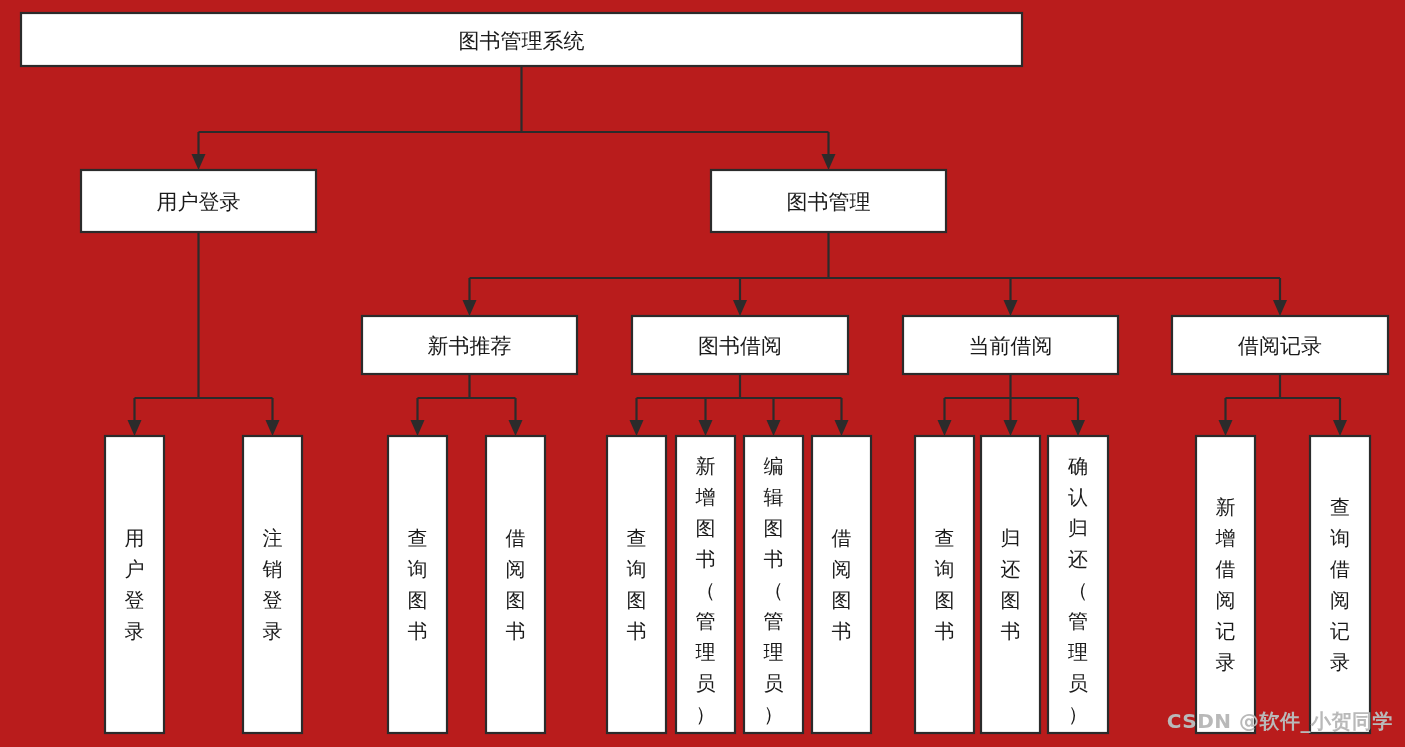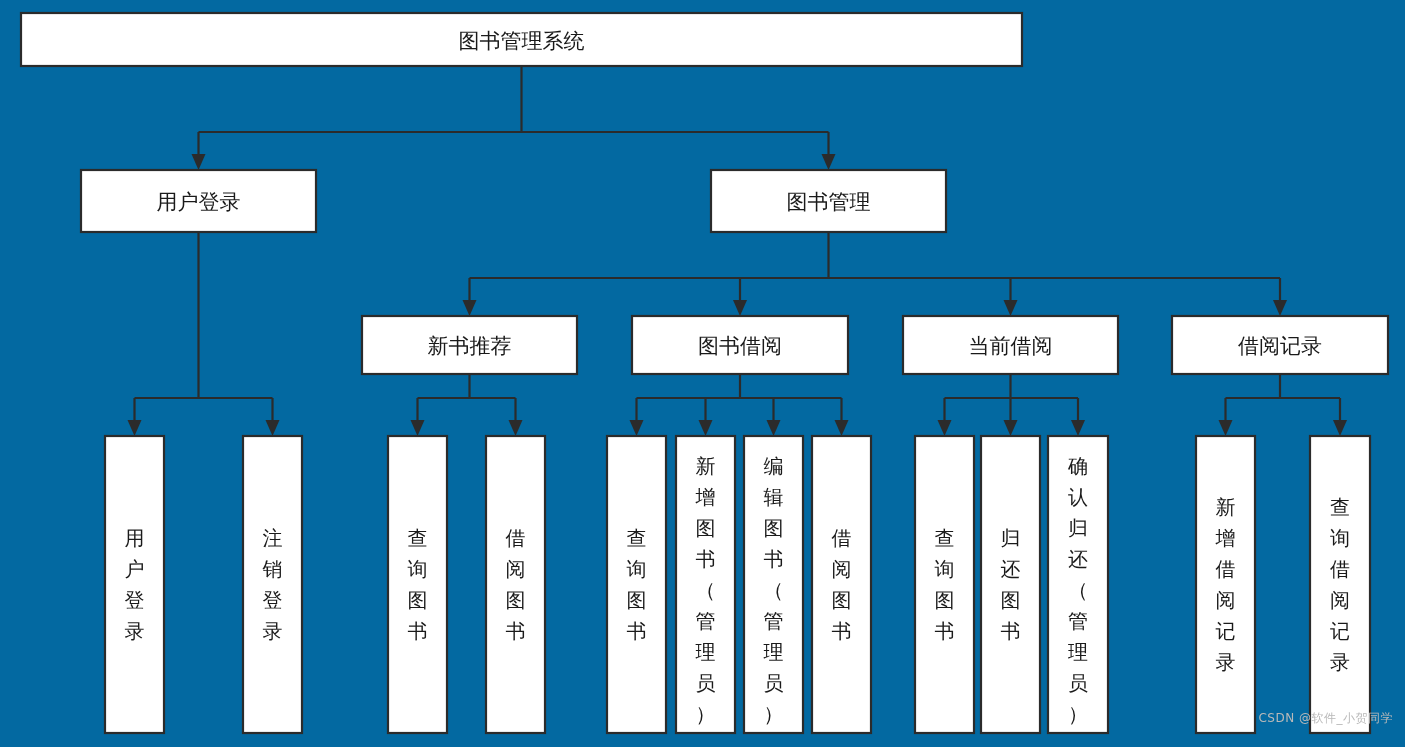--- a/index.html
+++ b/index.html
@@ -10,21 +10,21 @@
   body {
     width: 1405px;
     height: 747px;
     font-family: "DejaVu Sans", "Liberation Sans", sans-serif;
     overflow: hidden;
   }
   #diagram-root {
     position: relative;
     width: 1405px;
     height: 747px;
-    background: #0369a1;
+    background: #b91c1c;
   }
   svg.diagram-canvas {
     position: absolute;
     top: 0;
     left: 0;
     width: 1405px;
     height: 747px;
   }
   .node-box {
     fill: #ffffff;
@@ -50,27 +50,28 @@
   }
   .node-label-vertical {
     fill: #1a1a1a;
     font-family: "DejaVu Sans", "Liberation Sans", sans-serif;
     font-size: 20px;
     text-anchor: middle;
   }
   .watermark-text {
     position: absolute;
     right: 12px;
-    bottom: 20px;
-    font-family: "DejaVu Sans", "Liberation Sans", sans-serif;
-    font-size: 12px;
+    bottom: 12px;
+    font-family: "DejaVu Sans", "Liberation Sans", sans-serif;
+    font-size: 20px;
     color: #b9b9b9;
     letter-spacing: 0.5px;
     white-space: nowrap;
     user-select: none;
+    font-weight: bold;
   }
 </style>
 </head>
 <body>
 
 <div id="diagram-root">
   <svg class="diagram-canvas" id="diagram-svg" viewBox="0 0 1405 747" xmlns="http://www.w3.org/2000/svg">
       <g>
         <path d="M 521.5 66 L 521.5 132" class="connector"></path>
         <path d="M 198.5 132 L 828.5 132" class="connector"></path>

